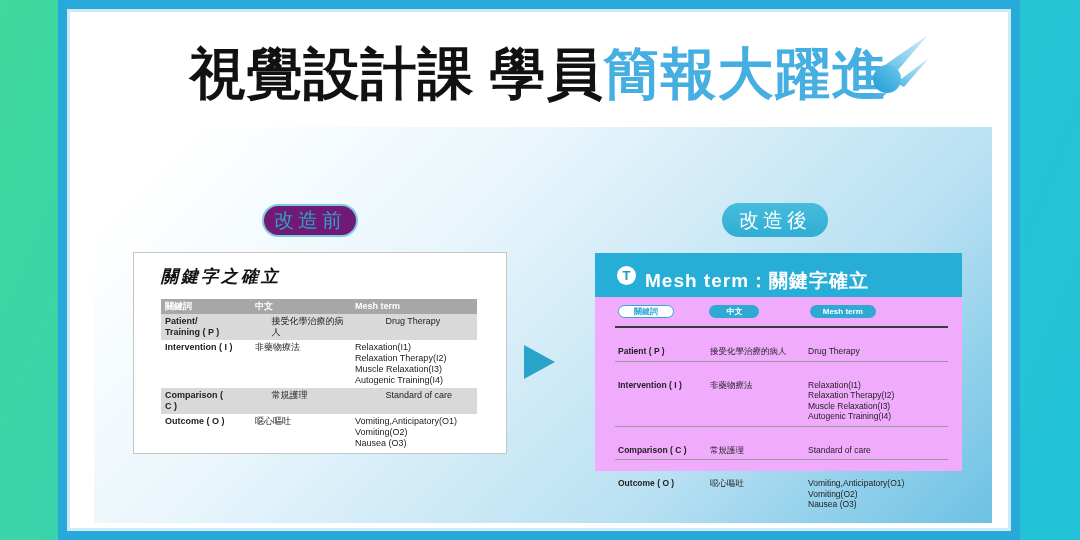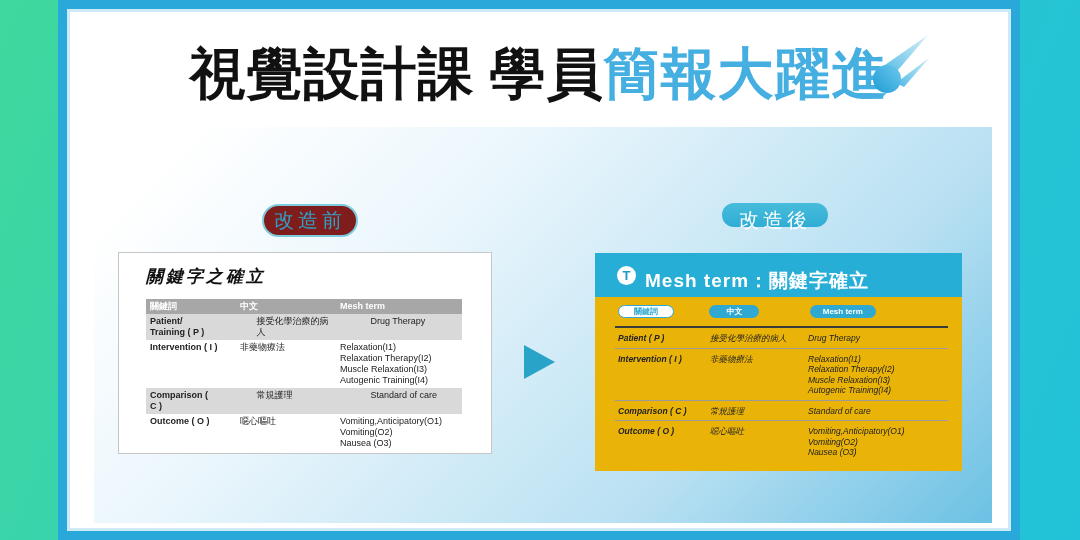--- a/index.html
+++ b/index.html
@@ -11,25 +11,25 @@
   .wash{position:absolute;left:27px;top:118px;width:898px;height:396px;
     background:linear-gradient(135deg,#ffffff 8%,#eaf6fc 35%,#b8e0f2 72%,#6cc1e4 100%);}
   .main-title{position:absolute;left:0;top:28px;width:100%;text-align:center;
     font-family:"Liberation Serif",serif;font-weight:bold;font-size:56px;
     letter-spacing:1px;color:#111;white-space:nowrap;}
   .main-title .blue{color:#44afe0;}
   .comet{position:absolute;left:795px;top:22px;width:72px;height:72px;}
   .pill{position:absolute;font-family:"Liberation Serif",serif;font-size:20px;
     letter-spacing:4px;text-align:center;border-radius:18px;box-sizing:border-box;}
   .pill-before{left:195px;top:195px;width:96px;height:33px;line-height:29px;
-    background:#7f1d1d;border:2px solid #7ecbdd;color:#2f9fc6;}
-  .pill-after{left:655px;top:194px;width:106px;height:24px;line-height:34px;
+    background:#701a75;border:2px solid #7ecbdd;color:#2f9fc6;}
+  .pill-after{left:655px;top:194px;width:106px;height:34px;line-height:34px;
     background:linear-gradient(#47bcdc,#2fadd4);color:#fff;}
   
-  .before-thumb{position:absolute;left:51px;top:243px;width:372px;height:200px;
+  .before-thumb{position:absolute;left:66px;top:243px;width:372px;height:200px;
     background:#fff;border:1px solid #c6c6c6;}
   .bt-title{position:absolute;left:27px;top:12px;font-family:"Liberation Serif",serif;
     font-weight:bold;font-style:italic;font-size:17px;letter-spacing:3px;color:#111;}
   .bt-table{position:absolute;left:27px;top:46px;width:316px;font-size:9px;line-height:11px;color:#222;}
   .bt-head{display:flex;background:#a7a7a7;color:#fff;font-weight:bold;}
   .bt-head > div{padding:2px 0 2px 4px;box-sizing:border-box;}
   .bt-row{display:flex;background:#fff;}
   .bt-row.shaded{background:#d9d9d9;gap:38px;}
   .bt-c1{width:90px;font-weight:bold;}
   .bt-c2{width:100px;}
@@ -38,30 +38,30 @@
   
   .arrow{position:absolute;left:457px;top:336px;width:0;height:0;
     border-left:31px solid #2aa3c8;border-top:17px solid transparent;border-bottom:17px solid transparent;}
   
   .after-header{position:absolute;left:528px;top:244px;width:367px;height:44px;
     background:#26aed6;color:#fff;display:flex;align-items:center;box-sizing:border-box;padding-left:22px;}
   .ah-icon{width:19px;height:19px;border-radius:50%;background:#fff;color:#1d9cc7;
     font-weight:bold;font-size:13px;line-height:19px;text-align:center;margin-right:9px;}
   .ah-text{font-weight:bold;font-size:19px;letter-spacing:1px;white-space:nowrap;margin-top:11px;}
   .after-table{position:absolute;left:528px;top:288px;width:367px;height:174px;
-    background:#eab308;box-sizing:border-box;padding:8px 14px 6px 20px;font-size:8.5px;line-height:10.5px;color:#222;}
+    background:#f0abfc;box-sizing:border-box;padding:8px 14px 6px 20px;font-size:8.5px;line-height:10.5px;color:#222;}
   .at-pills{position:relative;height:18px;}
   .tag{display:inline-block;box-sizing:border-box;border-radius:8px;height:13px;
     line-height:11px;text-align:center;font-size:8px;font-weight:bold;vertical-align:top;}
   .tag-outline{width:56px;border:1px solid #2fa9d2;color:#2fa9d2;background:#fff;margin-left:3px;}
   .tag-fill{background:#2fa9d2;color:#fff;line-height:13px;}
   .tag-zh{width:50px;margin-left:33px;}
   .tag-mesh{width:66px;margin-left:48px;}
   .at-rule{border-top:2px solid #3a3a3a;margin-top:3px;}
-  .at-row{display:flex;padding:5px 0 4px 0;font-style:italic;}
+  .at-row{display:flex;padding:18px 0 4px 0;}
   .at-row.sep{border-bottom:1px solid #9a9a9a;}
   .at-c1{width:95px;font-weight:bold;padding-left:3px;box-sizing:border-box;}
   .at-c2{width:98px;}
   .at-c3{flex:1;}
 </style>
 </head>
 <body>
 
 <div class="stage">
   <div class="card">

